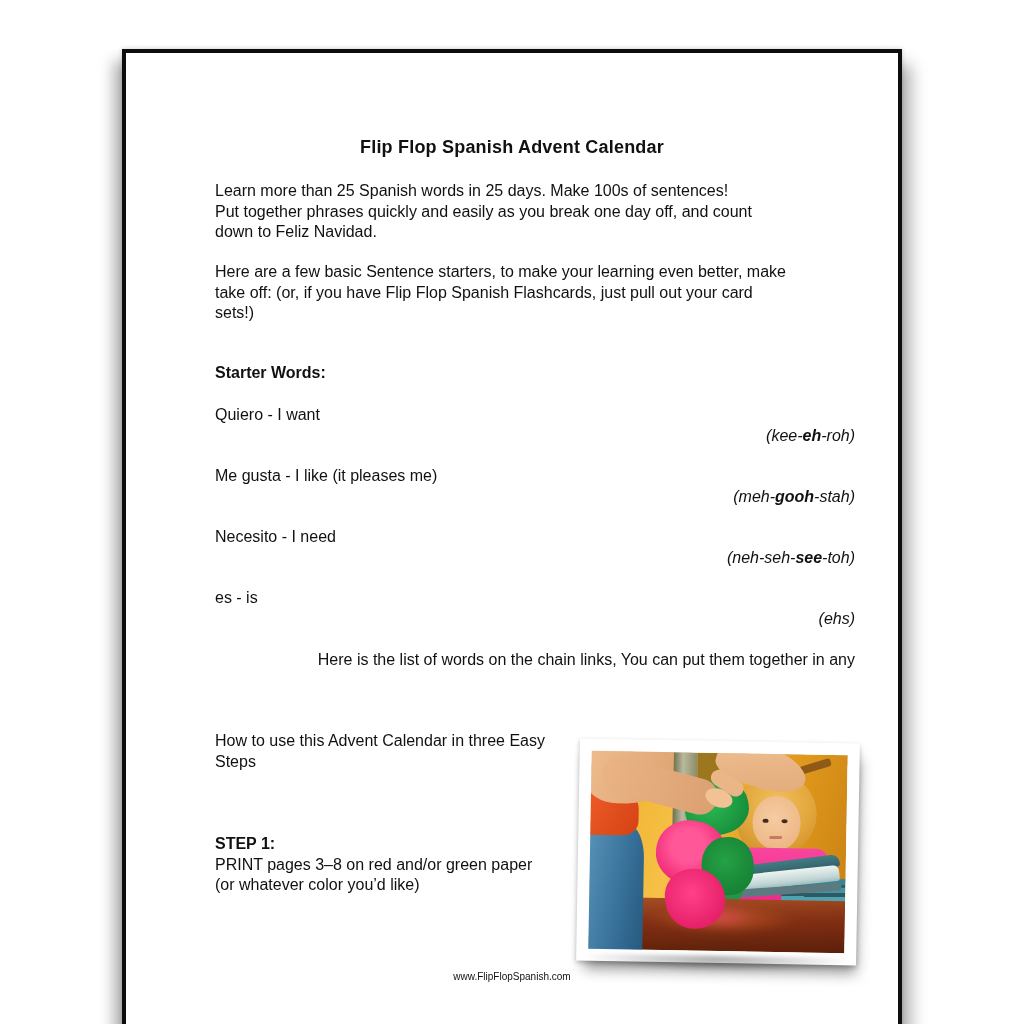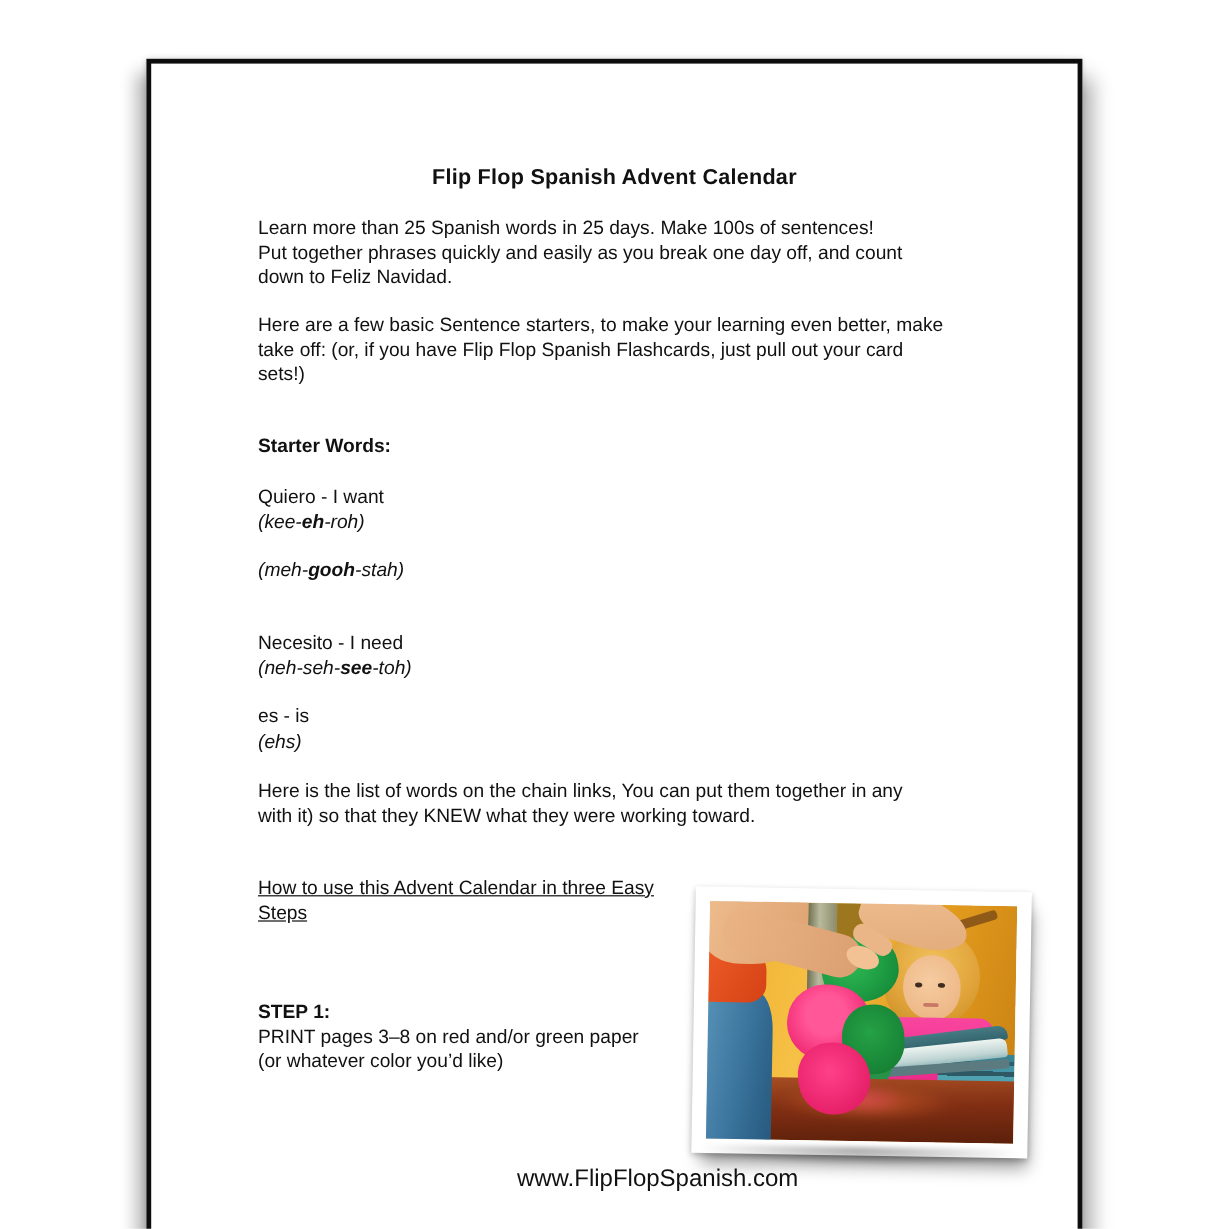--- a/index.html
+++ b/index.html
@@ -34,29 +34,29 @@
     font-size: 18px; font-weight: bold;
     letter-spacing: 0.2px;
   }
   .p-intro     { top: 128px; }
   .p-starters  { top: 209px; }
   .h-starters  { top: 311px; font-size: 16px; font-weight: bold; }
   .starter-0   { top: 352px; }
   .starter-1   { top: 413px; }
   .starter-2   { top: 474px; }
   .starter-3   { top: 535px; }
-  .pron { font-style: italic; }
+  .pron { font-style: italic; text-align: right; }
   .pron .pb { font-weight: bold; }
-  .p-chain     { top: 597px; }
-  .p-howto     { top: 678px; text-decoration: underline; }
+  .p-chain     { top: 597px; text-align: right; }
+  .p-howto     { top: 678px; }
   .step1       { top: 781px; }
   .step1 .step-head { font-weight: bold; }
   .footer-line {
     left: 0; top: 918px; width: 100%;
-    text-align: center; font-size: 20px; padding-left: 36px;
+    text-align: center; font-size: 10px;
   }
 
   
   .polaroid {
     position: absolute; left: 452px; top: 688px;
     width: 256px; height: 198px;
     background: #ffffff;
     padding: 12px;
     transform: rotate(1deg);
     box-shadow:
@@ -162,36 +162,36 @@
     </div>
 
     <div class="block h-starters">Starter Words:</div>
 
     <div class="block starter-0">
       <div class="line">Quiero - I want</div>
       <div class="line pron"><span>(kee-</span><span class="pb">eh</span><span>-roh)</span></div>
     </div>
 
     <div class="block starter-1">
+      <div class="line">Me gusta - I like (it pleases me)</div>
       <div class="line pron"><span>(meh-</span><span class="pb">gooh</span><span>-stah)</span></div>
     </div>
 
     <div class="block starter-2">
       <div class="line">Necesito - I need</div>
       <div class="line pron"><span>(neh-seh-</span><span class="pb">see</span><span>-toh)</span></div>
     </div>
 
     <div class="block starter-3">
       <div class="line">es - is</div>
       <div class="line pron"><span>(ehs)</span><span class="pb"></span><span></span></div>
     </div>
 
     <div class="block p-chain">
       <div class="line">Here is the list of words on the chain links, You can put them together in any</div>
-      <div class="line">with it) so that they KNEW what they were working toward.</div>
     </div>
 
     <div class="block p-howto">
       <div class="line">How to use this Advent Calendar in three Easy</div>
       <div class="line">Steps</div>
     </div>
 
     <div class="block step1">
       <div class="line step-head">STEP 1:</div>
       <div class="line">PRINT pages 3–8 on red and/or green paper</div>

